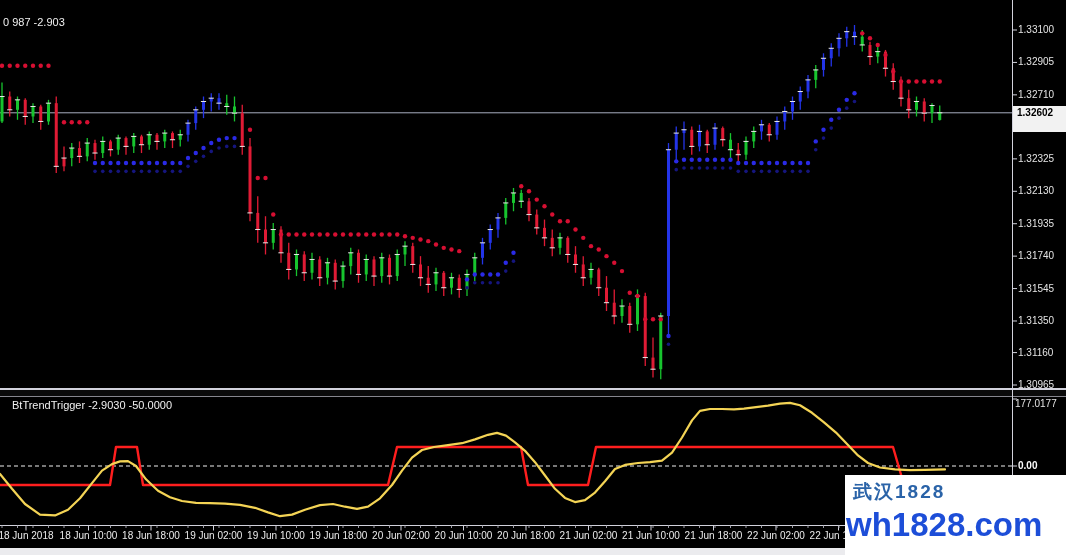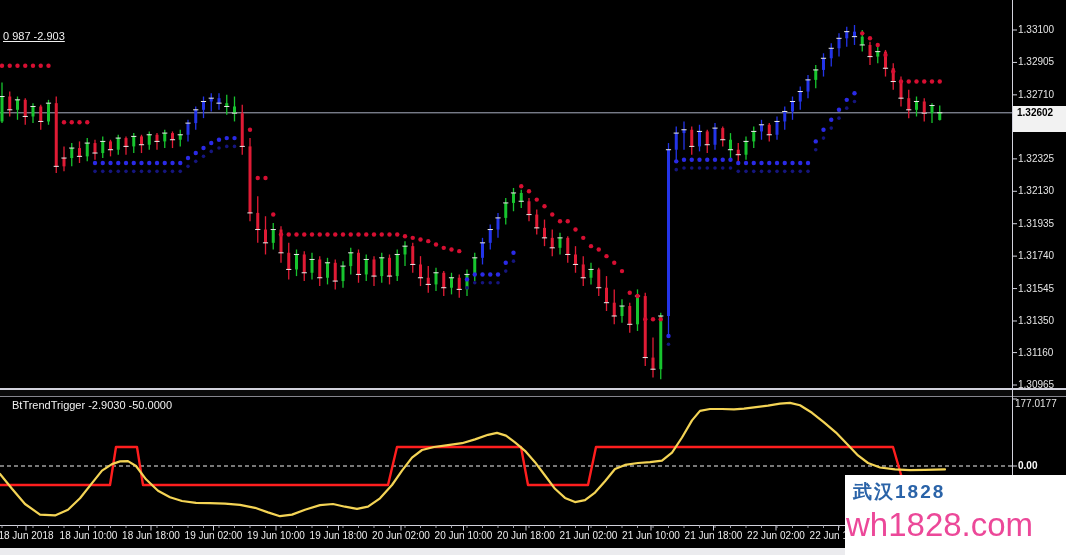--- a/index.html
+++ b/index.html
@@ -2,34 +2,34 @@
 <html><head>
 <meta charset="utf-8">
 <style>
   html,body{margin:0;padding:0;background:#000;}
   #screen{position:relative;width:1066px;height:555px;background:#000;overflow:hidden;
           font-family:"Liberation Sans",sans-serif;-webkit-font-smoothing:none;}
   #chart-svg{position:absolute;left:0;top:0;z-index:1;}
   .txt{position:absolute;color:#e8e8e8;white-space:nowrap;z-index:2;}
   #title-row{left:4px;top:2px;font-size:11px;font-weight:bold;color:#fff;}
   #title-tri{display:inline-block;font-size:9px;color:#c23b3b;margin-right:4px;transform:translateY(-1px);}
-  #subtitle{left:3px;top:30px;font-size:11px;color:#f0f0f0;text-decoration:underline;}
+  #subtitle{left:3px;top:16px;font-size:11px;color:#f0f0f0;}
   #ind-label{left:12px;top:399px;font-size:11px;color:#f0f0f0;text-align:center;}
   .pax-label{position:absolute;left:1018px;font-size:10px;color:#e4e4e4;z-index:2;}
   #cur-price{position:absolute;left:1013px;width:53px;height:26px;line-height:13px;
              font-size:10px;font-weight:bold;padding-left:4px;box-sizing:border-box;z-index:3;}
   #ind-max{left:1015px;top:398px;font-size:10px;color:#e4e4e4;}
   #ind-zero{left:1018px;top:460px;font-size:10px;font-weight:bold;color:#fafafa;}
   .tax-label{position:absolute;top:530px;transform:translateX(-50%);font-size:10px;color:#ececec;z-index:2;}
   #watermark{position:absolute;left:845px;top:475px;width:221px;height:80px;background:#fff;
              z-index:5;overflow:hidden;text-align:left;}
   #wm1{display:block;margin:2px 0 0 8px;font-size:19px;line-height:30px;font-weight:bold;
        letter-spacing:2px;color:#2a63a8;}
-  #wm2{display:block;margin:0 16px 0 1px;font-size:33px;line-height:36px;font-weight:normal;
-       letter-spacing:0;color:#ec4899;}
+  #wm2{display:block;margin:0 16px 0 1px;font-size:33px;line-height:36px;font-weight:bold;
+       letter-spacing:0;color:#1d4ed8;}
 </style>
 </head>
 <body>
 
 <div id="screen">
   <svg id="chart-svg" width="1066" height="555">
       <rect x="0" y="548" width="1066" height="7" fill="#ebebee"></rect>
       <line x1="0" y1="112.80678417026911" x2="1012" y2="112.80678417026911" stroke="#a9aec0" stroke-width="1"></line>
       <line x1="2" y1="82.37778516794124" x2="2" y2="123.11606252078566" stroke="#17c42e" stroke-width="1.3"></line>
       <line x1="2" y1="121.45327569005754" x2="2" y2="96.5114732291321" stroke="#17c42e" stroke-width="3"></line>

